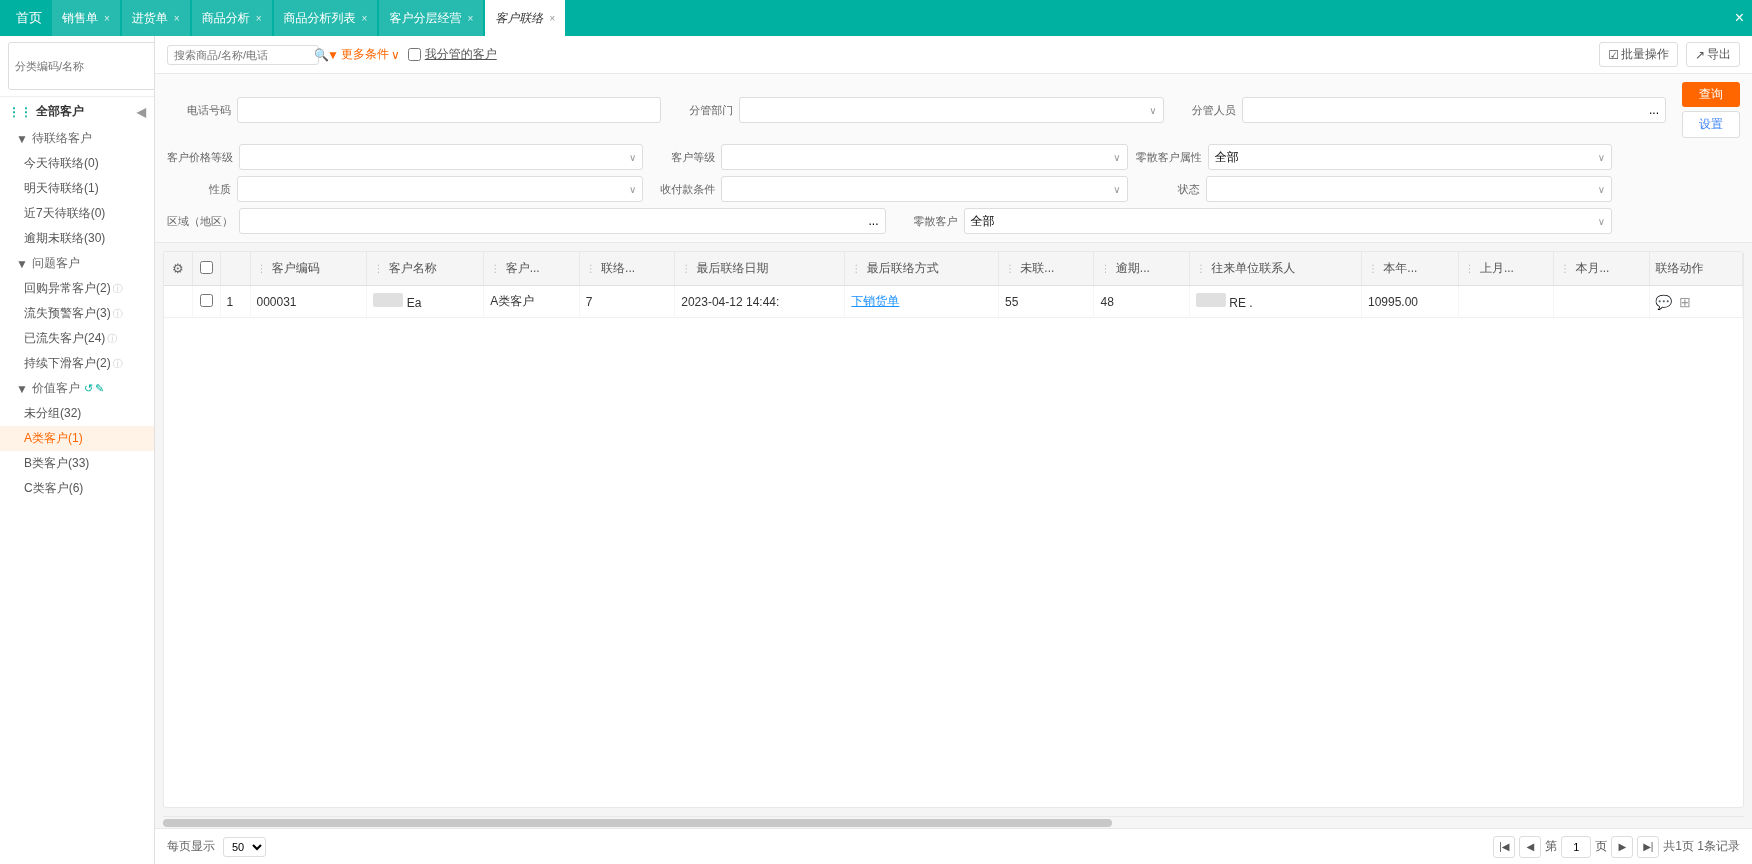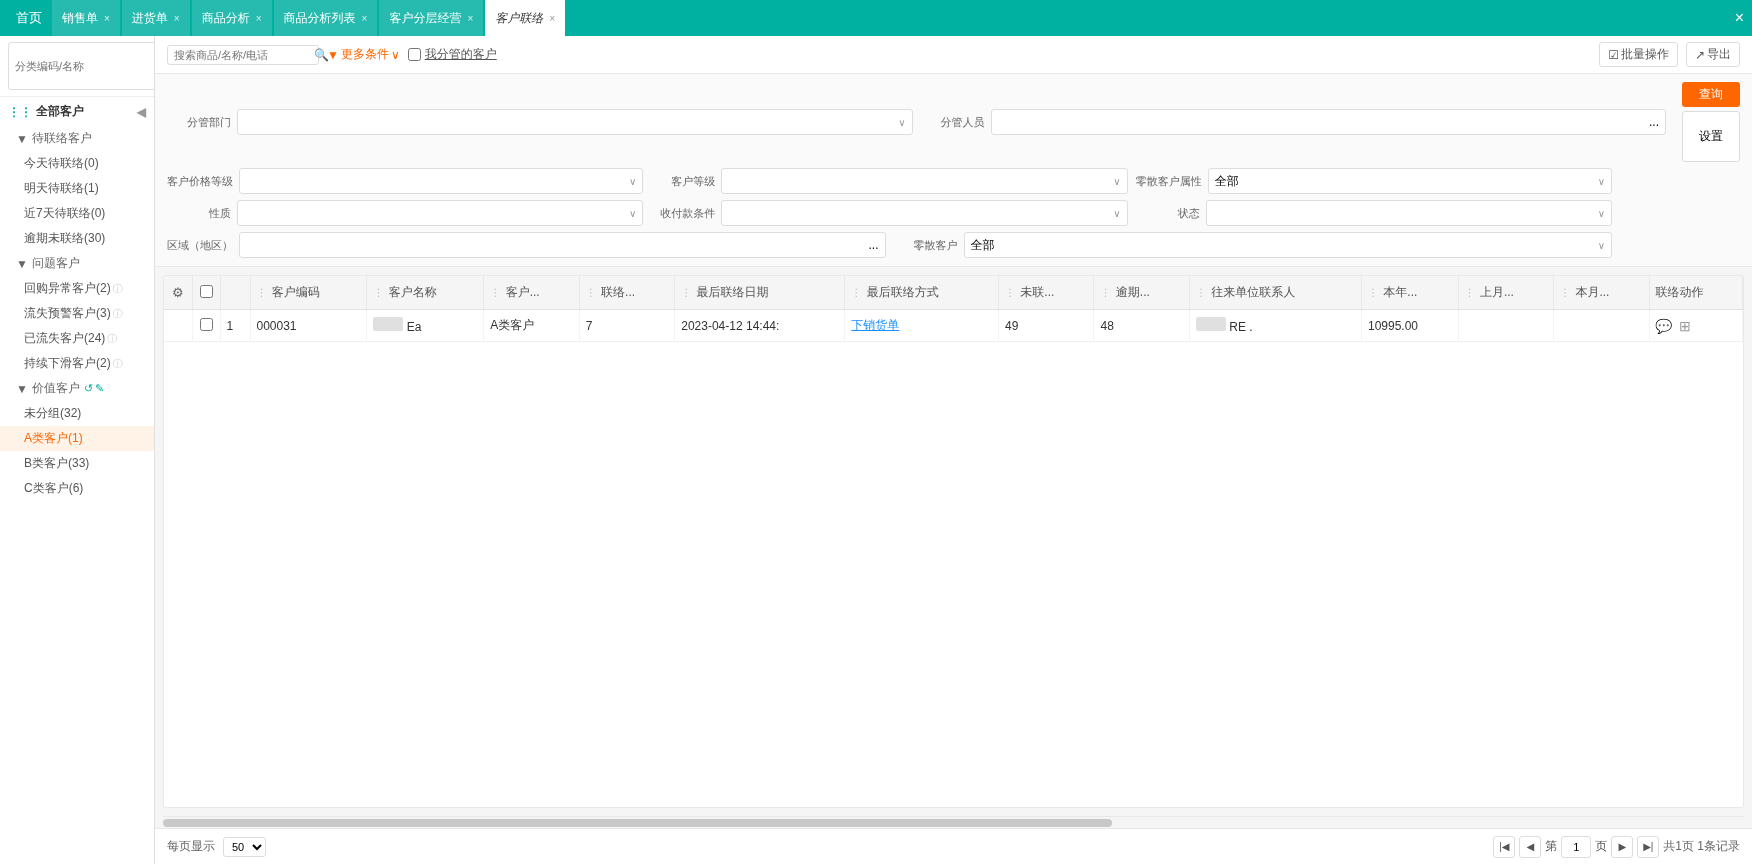--- a/index.html
+++ b/index.html
@@ -275,23 +275,23 @@
       background: #f60;
       color: #fff;
       border: none;
       padding: 4px 16px;
       border-radius: 3px;
       cursor: pointer;
       font-size: 12px;
     }
     .setting-btn {
       background: #fff;
-      color: #000000;
-      border: 1px solid #ddd;
-      padding: 16px 16px;
+      color: #3b82f6;
+      border: 1px solid #ddd;
+      padding: 4px 16px;
       border-radius: 3px;
       cursor: pointer;
       font-size: 12px;
     }
 
     
     .table-container {
       flex: 1;
       overflow: auto;
       background: #fff;
@@ -564,20 +564,24 @@
           <span>↗</span>
           <span>导出</span>
         </button>
       </div>
     </div>
 
     <div class="adv-filter">
 
       <div class="adv-filter-row">
         <div class="filter-field">
+          <span class="filter-label">电话号码</span>
+          <input class="filter-input" type="text" style="">
+        </div>
+        <div class="filter-field">
           <span class="filter-label">分管部门</span>
           <div class="filter-select">
             <span></span>
             <span class="chevron">∨</span>
           </div>
         </div>
         <div class="filter-field">
           <span class="filter-label">分管人员</span>
           <div class="filter-select-dots">
             <span>...</span>
@@ -743,21 +747,21 @@
             <td>
               <span>7</span>
             </td>
             <td>
               <span>2023-04-12 14:44:</span>
             </td>
             <td>
               <span class="link-text">下销货单</span>
             </td>
             <td>
-              <span>49</span>
+              <span>55</span>
             </td>
             <td>
               <span>48</span>
             </td>
             <td>
               <span class="gray-box"></span>
               <span>RE .</span>
             </td>
             <td>
               <span>10995.00</span>

